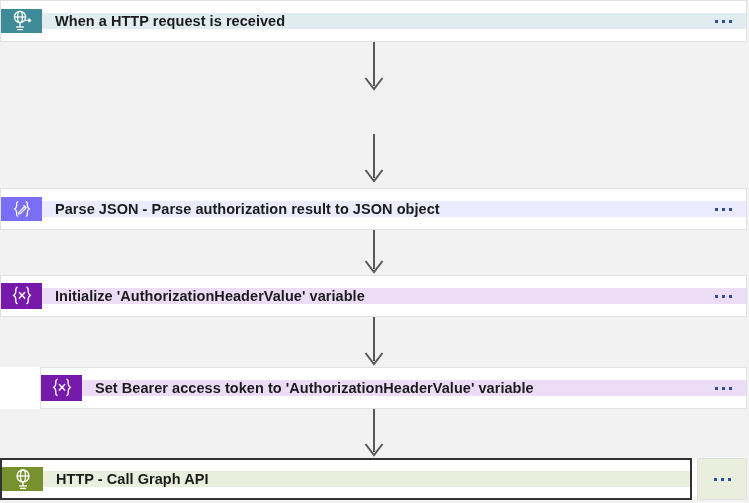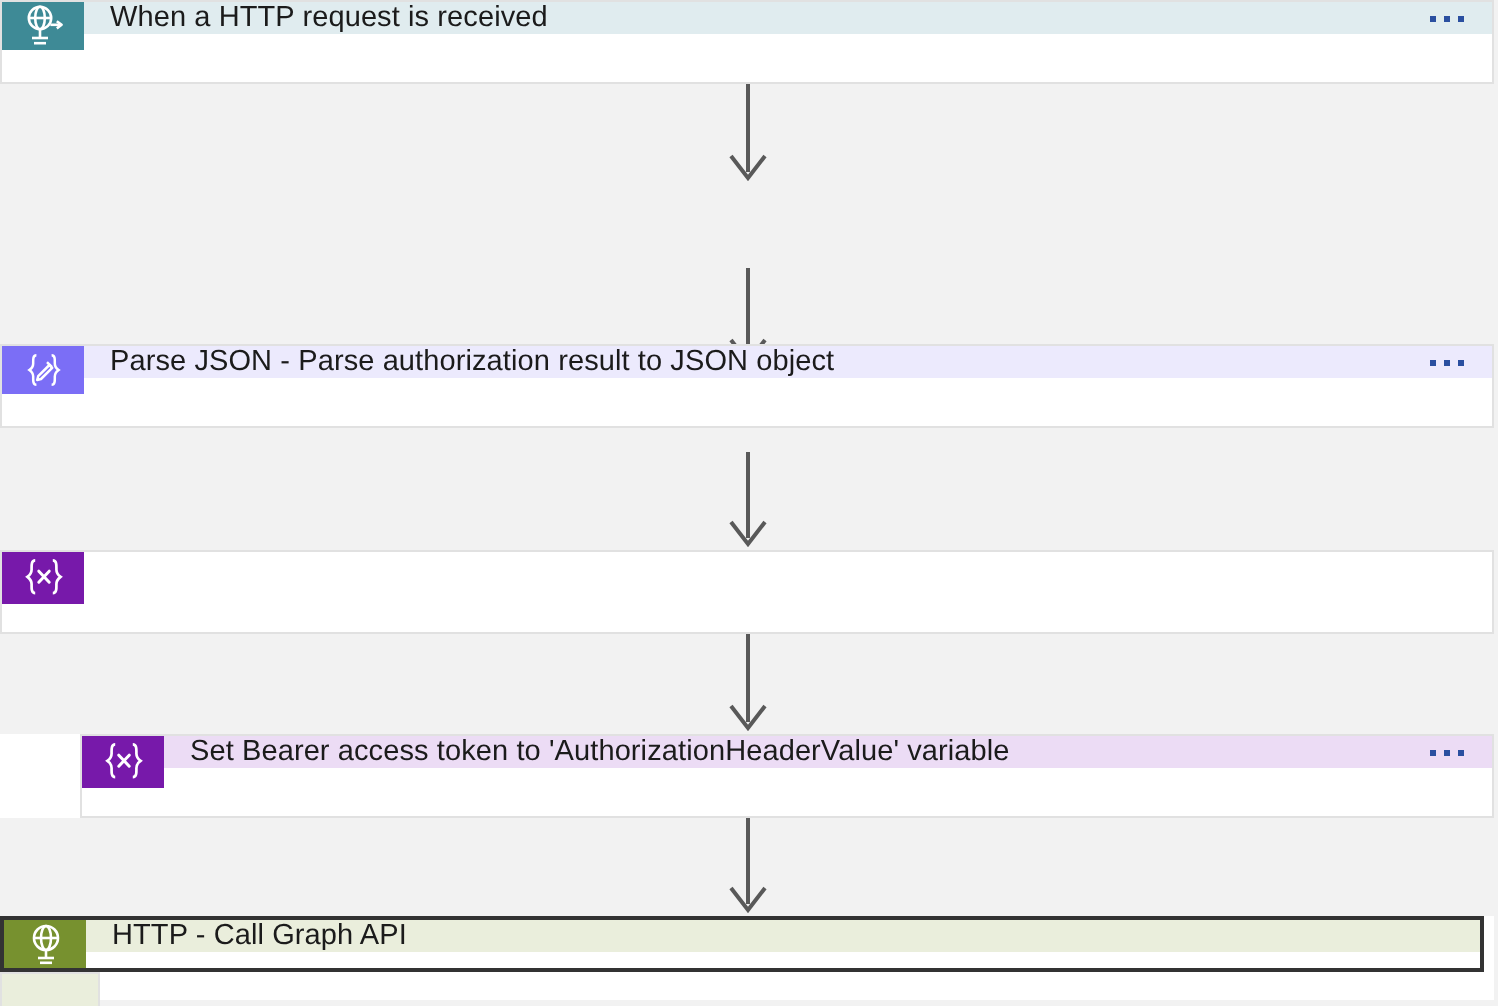--- a/index.html
+++ b/index.html
@@ -37,24 +37,25 @@
     height: 42px;
     display: flex;
     align-items: stretch;
     box-sizing: border-box;
     background: #ffffff;
   }
 
   .card-main {
     flex: 1 1 auto;
     display: flex;
-    align-items: flex-start;
+    align-items: center;
     box-sizing: border-box;
     border: 1px solid #e1e1e1;
     min-width: 0;
+    font-weight: bold;
   }
 
   .card.selected .card-main {
     border: 2px solid #333333;
     margin-right: 5px;
   }
 
   .icon-tile {
     flex: 0 0 41px;
     width: 41px;
@@ -167,21 +168,21 @@
         <span class="ellipsis">
             <i></i>
             <i></i>
             <i></i>
           </span>
       </div>
     </div>
   </div>
 
 
-  <div class="card" style="top:172px;">
+  <div class="card" style="top:188px;">
     <div class="card-main">
       <div class="icon-tile" style="background:#7b6ef6;">
         <svg width="24" height="24" viewBox="0 0 24 24" fill="none" stroke="#ffffff" stroke-width="1.25">
           <path d="M8.2 4.6c-1.9 0-1.6 2.6-1.6 4.1 0 1.5-.9 2.6-1.9 3.3 1 .7 1.9 1.8 1.9 3.3 0 1.5-.3 4.1 1.6 4.1"></path>
           <path d="M15.8 4.6c1.9 0 1.6 2.6 1.6 4.1 0 1.5.9 2.6 1.9 3.3-1 .7-1.9 1.8-1.9 3.3 0 1.5.3 4.1-1.6 4.1"></path>
           <path d="M9.1 15.1l5.6-5.6 1.4 1.4-5.6 5.6-1.9.5z" stroke-linejoin="round"></path>
           <line x1="13.5" y1="8.1" x2="15.9" y2="10.5"></line>
         </svg>
       </div>
       <div class="card-body" style="background:#eceafd;">
@@ -200,20 +201,28 @@
       <div class="icon-tile" style="background:#7719aa;">
         <svg width="26" height="26" viewBox="0 0 26 26" fill="none" stroke="#ffffff" stroke-width="1.35">
           <path d="M8.6 4.2c-2.1 0-1.8 2.9-1.8 4.5 0 1.7-1 2.9-2.1 3.7 1.1.8 2.1 2 2.1 3.7 0 1.6-.3 4.5 1.8 4.5"></path>
           <path d="M17.4 4.2c2.1 0 1.8 2.9 1.8 4.5 0 1.7 1 2.9 2.1 3.7-1.1.8-2.1 2-2.1 3.7 0 1.6.3 4.5-1.8 4.5"></path>
           <g stroke-width="1.5" stroke-linecap="round">
             <line x1="10.4" y1="9.6" x2="15.6" y2="15.1"></line>
             <line x1="15.6" y1="9.6" x2="10.4" y2="15.1"></line>
           </g>
         </svg>
       </div>
+      <div class="card-body" style="background:#ecdcf5;">
+        <span class="card-title">Initialize 'AuthorizationHeaderValue' variable</span>
+        <span class="ellipsis">
+            <i></i>
+            <i></i>
+            <i></i>
+          </span>
+      </div>
     </div>
   </div>
 
   <div class="card" style="top:367px;padding-left:40px;">
     <div class="card-main">
       <div class="icon-tile" style="background:#7719aa;">
         <svg width="26" height="26" viewBox="0 0 26 26" fill="none" stroke="#ffffff" stroke-width="1.35">
           <path d="M8.6 4.2c-2.1 0-1.8 2.9-1.8 4.5 0 1.7-1 2.9-2.1 3.7 1.1.8 2.1 2 2.1 3.7 0 1.6-.3 4.5 1.8 4.5"></path>
           <path d="M17.4 4.2c2.1 0 1.8 2.9 1.8 4.5 0 1.7 1 2.9 2.1 3.7-1.1.8-2.1 2-2.1 3.7 0 1.6.3 4.5-1.8 4.5"></path>
           <g stroke-width="1.5" stroke-linecap="round">
@@ -226,21 +235,21 @@
         <span class="card-title">Set Bearer access token to 'AuthorizationHeaderValue' variable</span>
         <span class="ellipsis">
             <i></i>
             <i></i>
             <i></i>
           </span>
       </div>
     </div>
   </div>
 
-  <div class="card selected" style="top:458px;flex-direction:column;">
+  <div class="card selected" style="top:458px;">
     <div class="card-main">
       <div class="icon-tile" style="background:#77912f;">
         <svg width="24" height="24" viewBox="0 0 24 24" fill="none" stroke="#ffffff" stroke-width="1.3">
           <circle cx="12" cy="9" r="6"></circle>
           <ellipse cx="12" cy="9" rx="2.5" ry="6"></ellipse>
           <line x1="6" y1="9" x2="18" y2="9"></line>
           <line x1="12" y1="15" x2="12" y2="19"></line>
           <line x1="8" y1="19" x2="16" y2="19"></line>
           <line x1="9" y1="21.4" x2="15" y2="21.4"></line>
         </svg>

